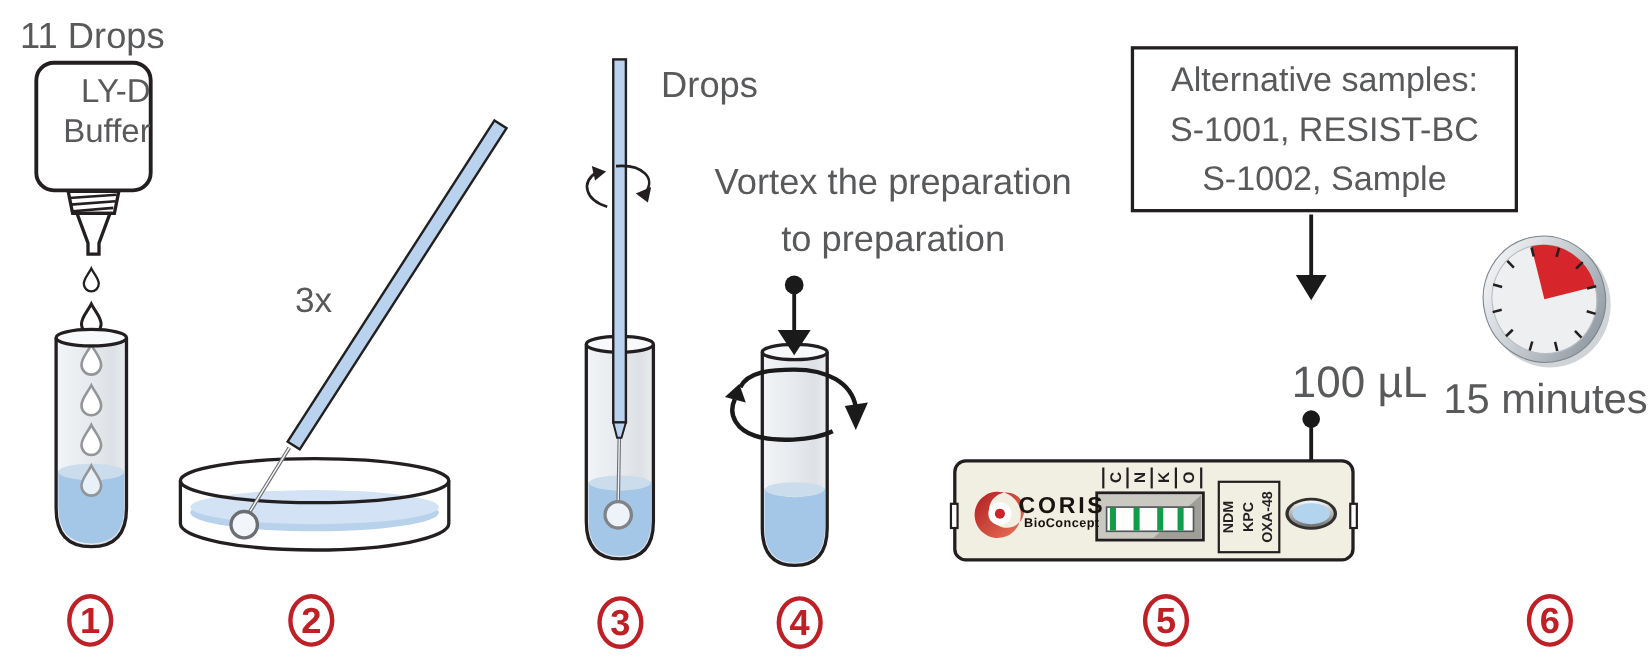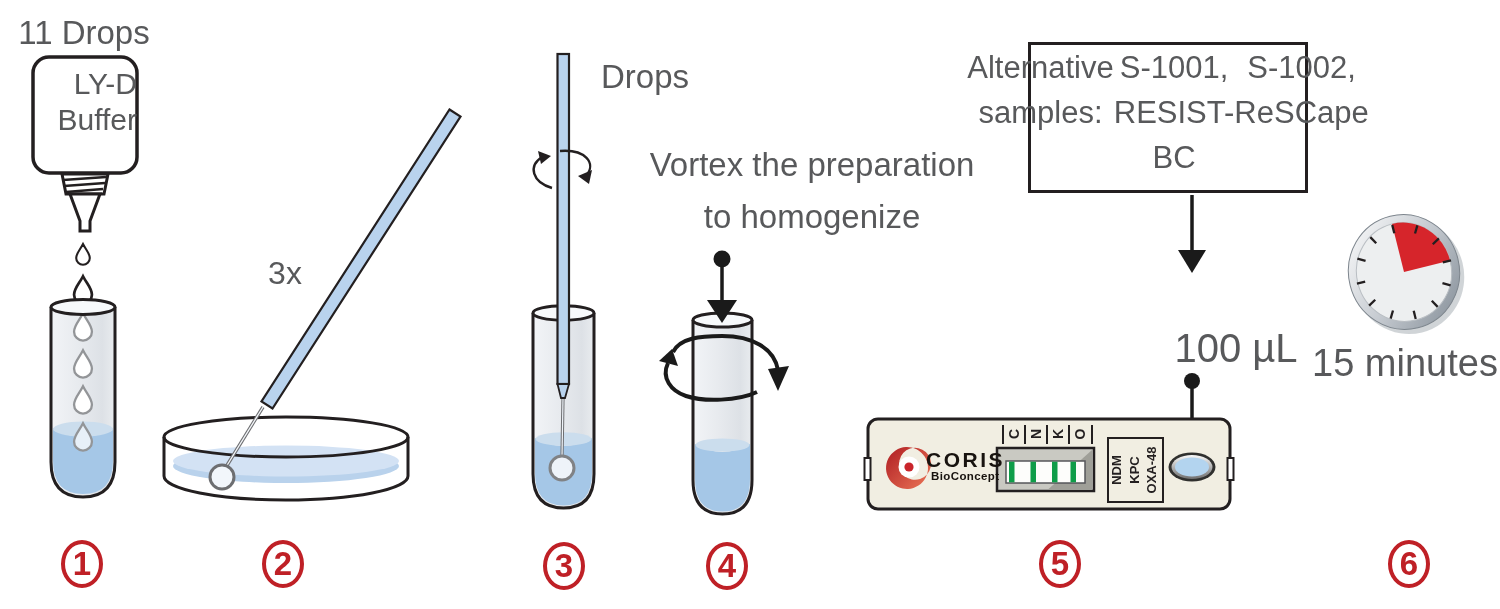--- a/index.html
+++ b/index.html
@@ -8,22 +8,22 @@
     font-family:Liberation Sans, sans-serif;color:#58595b;
   }
   .art{position:absolute;left:0;top:0;width:1500px;height:609px;}
   .lbl{position:absolute;color:#58595b;text-align:center;line-height:1.15;white-space:nowrap;}
   .badge{
     position:absolute;width:42px;height:48px;border:4px solid #bf2026;border-radius:50%;
     color:#bf2026;font-size:33px;font-weight:bold;display:flex;align-items:center;justify-content:center;
     box-sizing:border-box;background:#fff;
   }
   .altbox{
-    position:absolute;left:1028px;top:42px;width:280px;height:151px;border:3.5px solid #231f20;
-    box-sizing:border-box;display:flex;flex-direction:row;justify-content:center;
+    position:absolute;left:1028px;top:42px;width:352px;height:151px;border:3.5px solid #231f20;
+    box-sizing:border-box;display:flex;flex-direction:column;justify-content:center;
     font-size:31px;color:#58595b;text-align:center;line-height:45px;background:#fff;
   }
   .brand{position:absolute;color:#18130f;white-space:nowrap;text-align:right;}
   .coris{left:926px;top:448px;font-size:21px;font-weight:600;letter-spacing:2.5px;}
   .bioconcept{left:931px;top:470px;font-size:11.5px;font-weight:bold;letter-spacing:0.4px;}
   .letters-row{
     position:absolute;left:1002px;top:423px;width:91px;height:22px;
     display:flex;align-items:center;justify-content:space-between;
   }
   .letters-row .bar{width:2px;height:19px;background:#231f20;}
@@ -206,26 +206,26 @@
   <div class="bottle-lbl">
     <div>LY-D</div>
     <div>Buffer</div>
   </div>
 
   <div class="lbl" style="left:255px;top:255px;width:60px;font-size:32px;">3x</div>
 
   <div class="lbl" style="left:580px;top:58px;width:130px;font-size:33px;">Drops</div>
 
   <div class="lbl" style="left:642px;top:146px;width:340px;font-size:33px;">Vortex the preparation</div>
-  <div class="lbl" style="left:642px;top:198px;width:340px;font-size:33px;">to homogenize</div>
+  <div class="lbl" style="left:642px;top:198px;width:340px;font-size:33px;">to preparation</div>
 
   <div class="altbox">
     <div>Alternative samples:</div>
     <div>S-1001, RESIST-BC</div>
-    <div>S-1002, ReSCape</div>
+    <div>S-1002, Sample</div>
   </div>
 
   <div class="lbl" style="left:1161px;top:325px;width:150px;font-size:40px;">100 µL</div>
 
   <div class="brand coris">CORIS</div>
   <div class="brand bioconcept">BioConcept</div>
 
   <div class="letters-row">
     <span class="bar"></span>
     <span class="rl">C</span>

